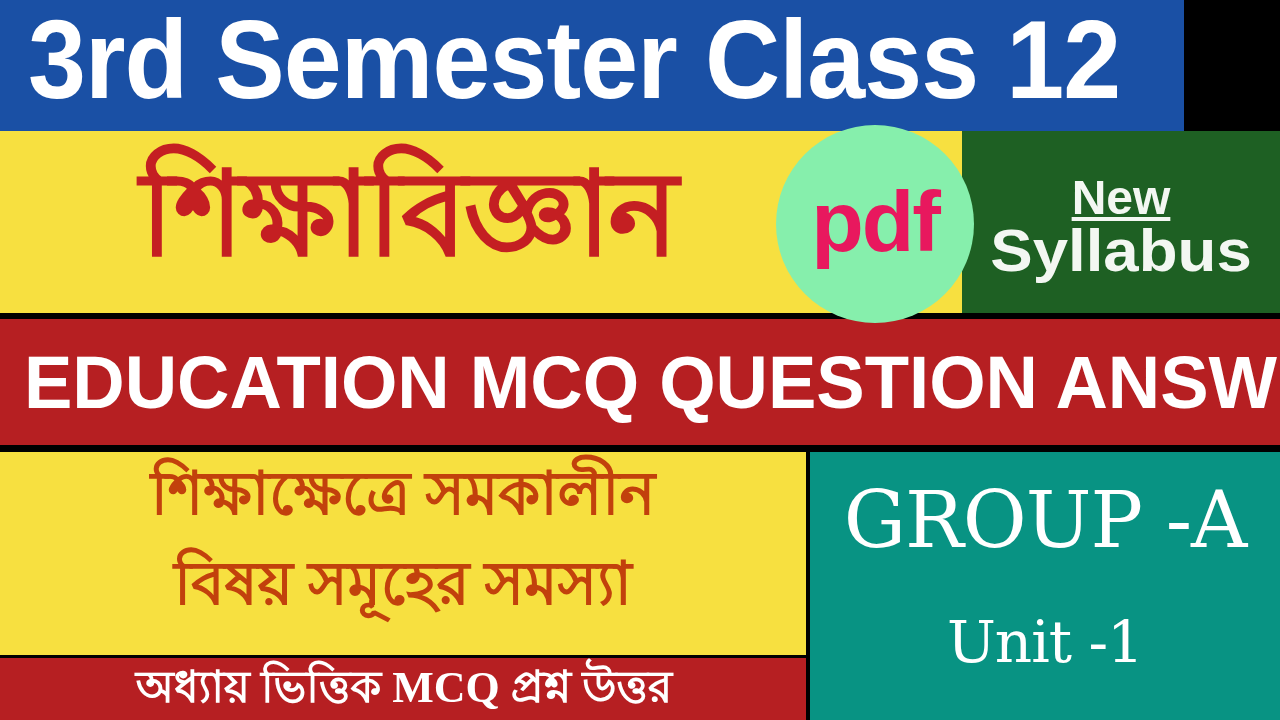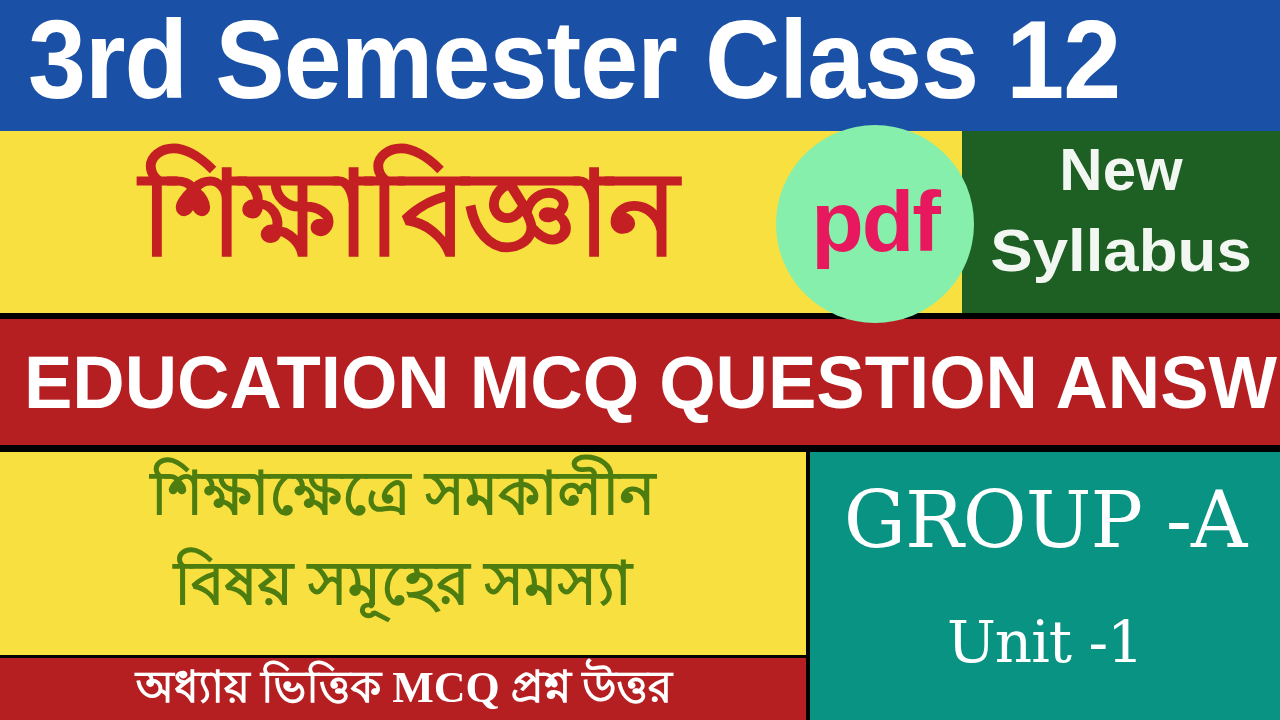--- a/index.html
+++ b/index.html
@@ -17,21 +17,21 @@
     height: 720px;
     overflow: hidden;
     background: #000000;
   }
 
   
   .band-blue {
     position: absolute;
     left: 0;
     top: 0;
-    width: 1280px;
+    width: 1184px;
     height: 131px;
     background: #1a50a5;
     overflow: hidden;
   }
   .band-blue .headline {
     position: absolute;
     left: 28px;
     top: -4px;
     font-family: "Liberation Sans Narrow", "Liberation Sans", "DejaVu Sans", sans-serif;
     font-weight: 700;
@@ -66,23 +66,24 @@
   .band-two .green-panel .gp-line {
     position: absolute;
     left: 0;
     width: 318px;
     text-align: center;
     color: #f3f7f2;
     font-weight: 700;
     white-space: nowrap;
   }
   .band-two .green-panel .gp-line.l1 {
-    top: 8px;
-    font-size: 60px;
+    top: 36px;
+    font-size: 48px;
     line-height: 62px;
+    text-decoration: underline;
   }
   .band-two .green-panel .gp-line.l2 {
     top: 89px;
     font-size: 60px;
     line-height: 62px;
     letter-spacing: 0px;
     transform: scaleX(1.06);
     transform-origin: center center;
   }
 
@@ -157,21 +158,21 @@
     width: 806px;
     height: 203px;
     background: #f7e040;
     overflow: hidden;
   }
   .band-lower-yellow .by-line {
     position: absolute;
     left: 0;
     width: 806px;
     text-align: center;
-    color: #4d7c0f;
+    color: #c2410c;
     font-weight: 700;
     font-size: 60px;
     line-height: 72px;
     white-space: nowrap;
     font-family: "Liberation Serif", "DejaVu Serif", serif;
   }
   .band-lower-yellow .by-line.l1 { top: 6px; }
   .band-lower-yellow .by-line.l2 { top: 96px; }
 
   .teal-panel {

